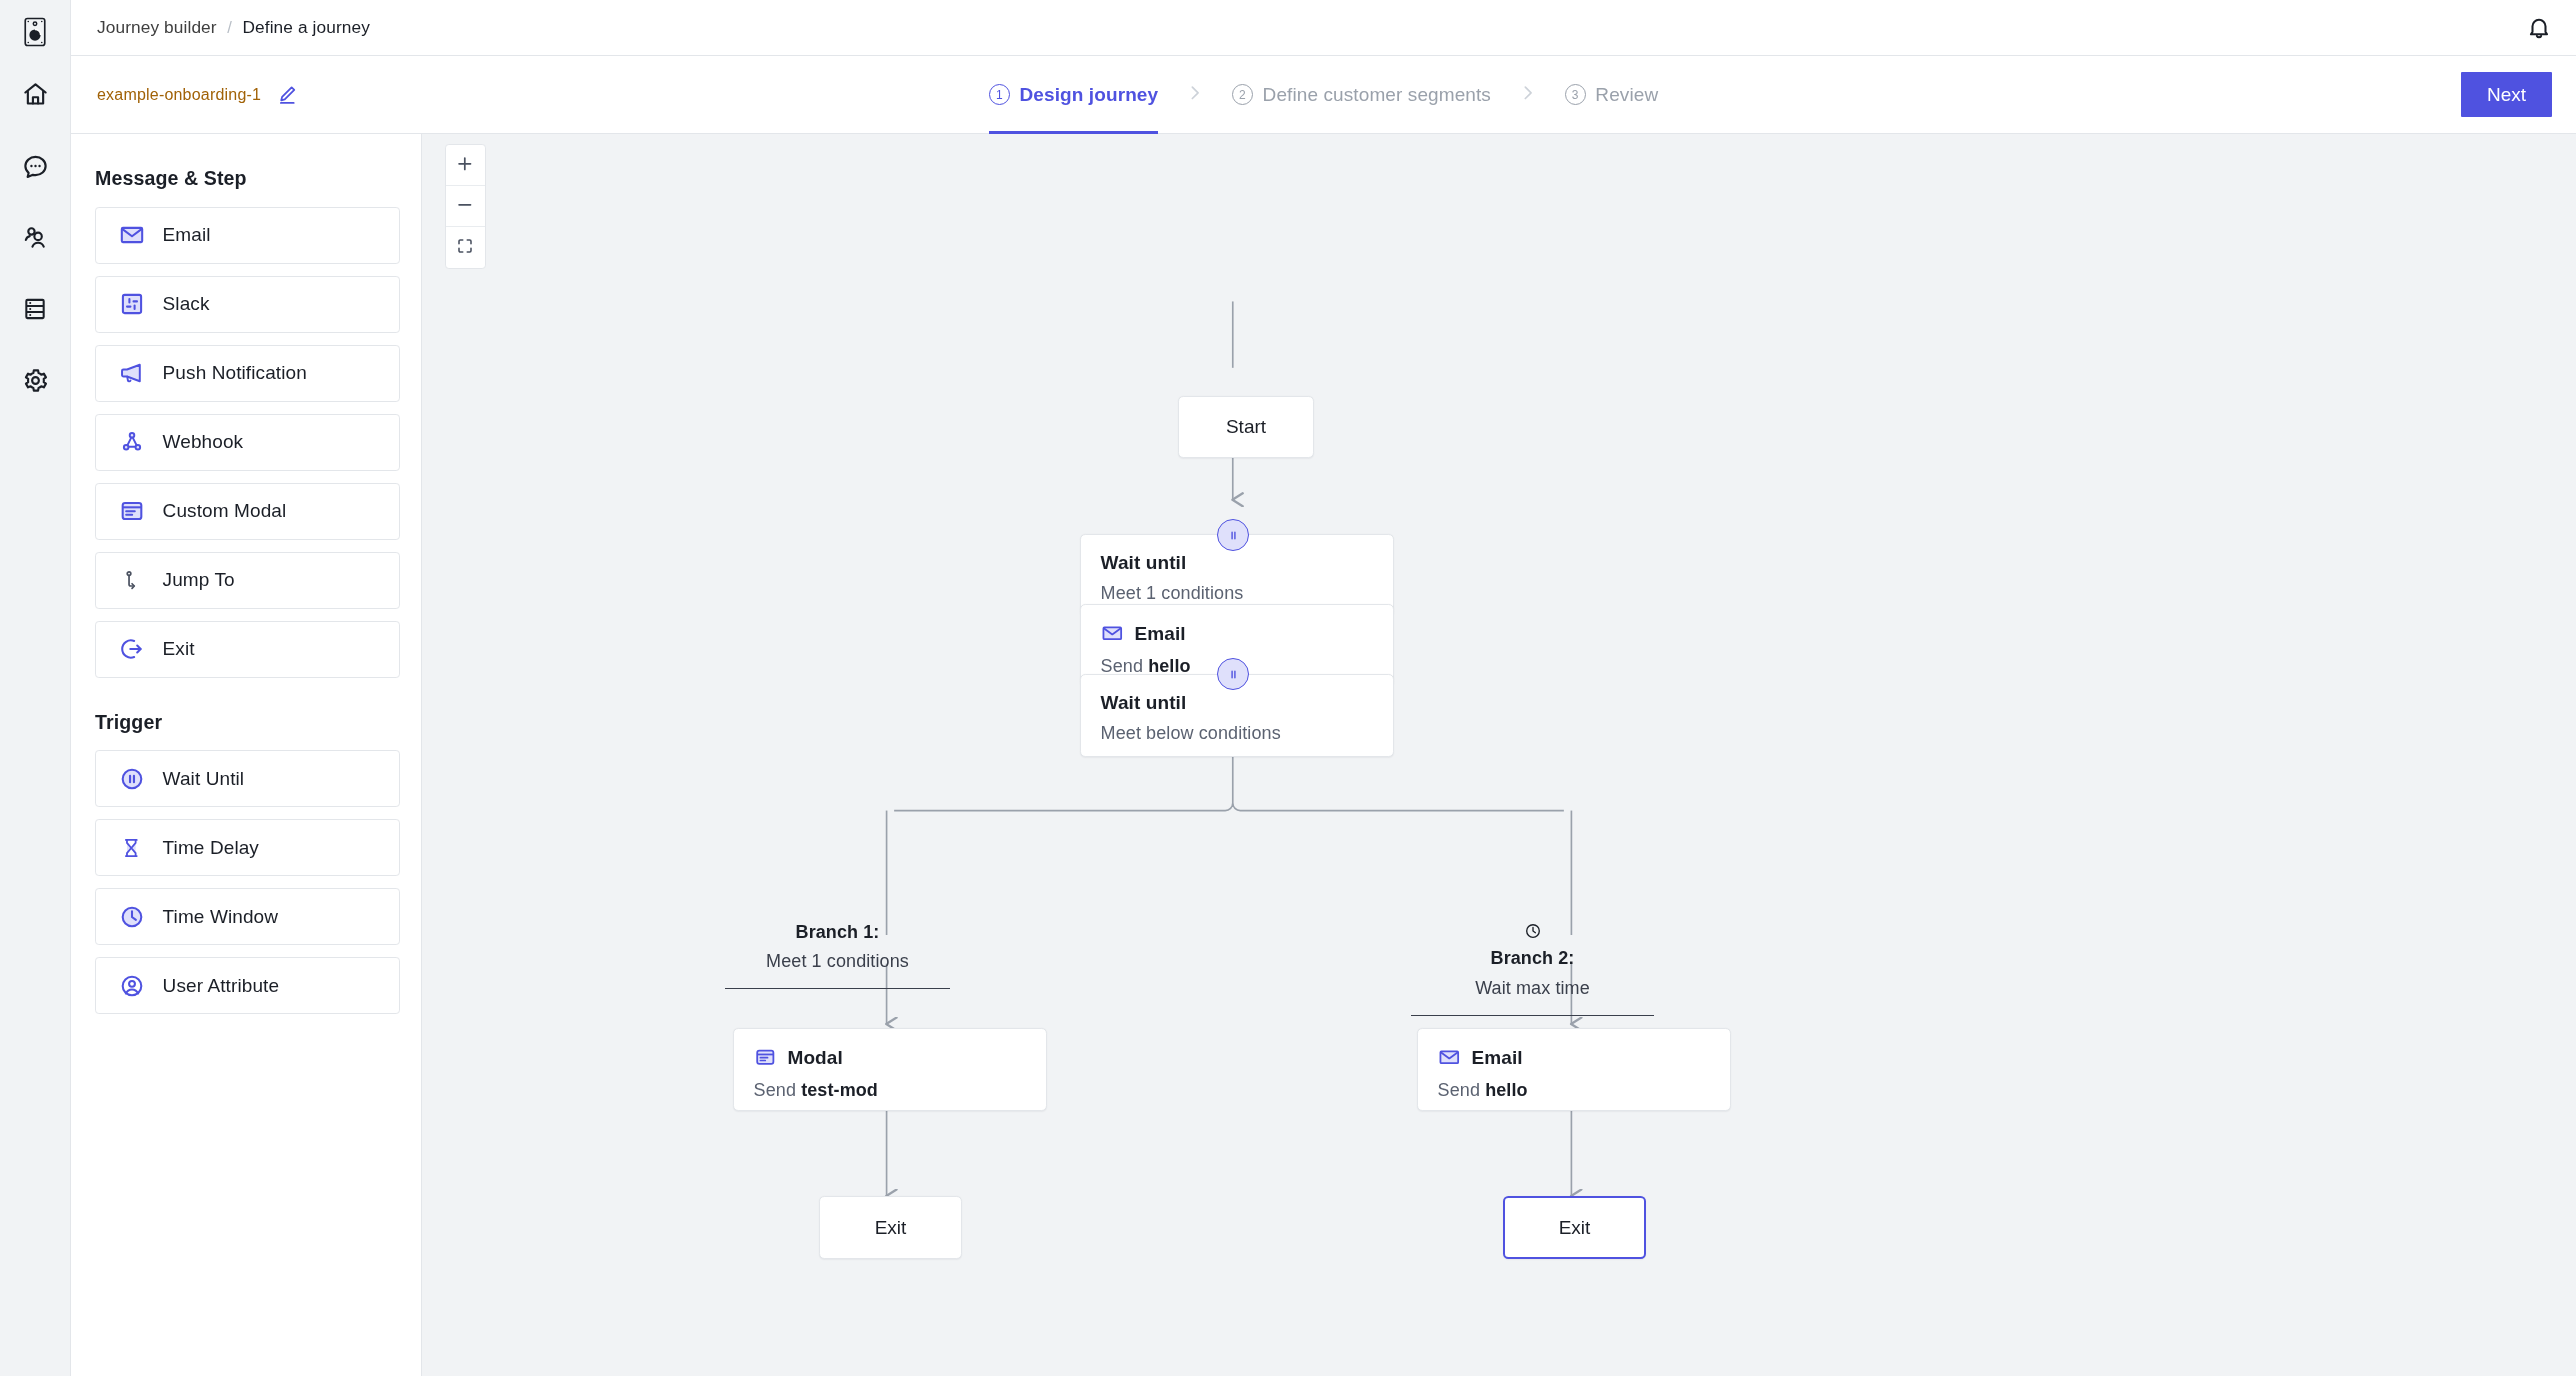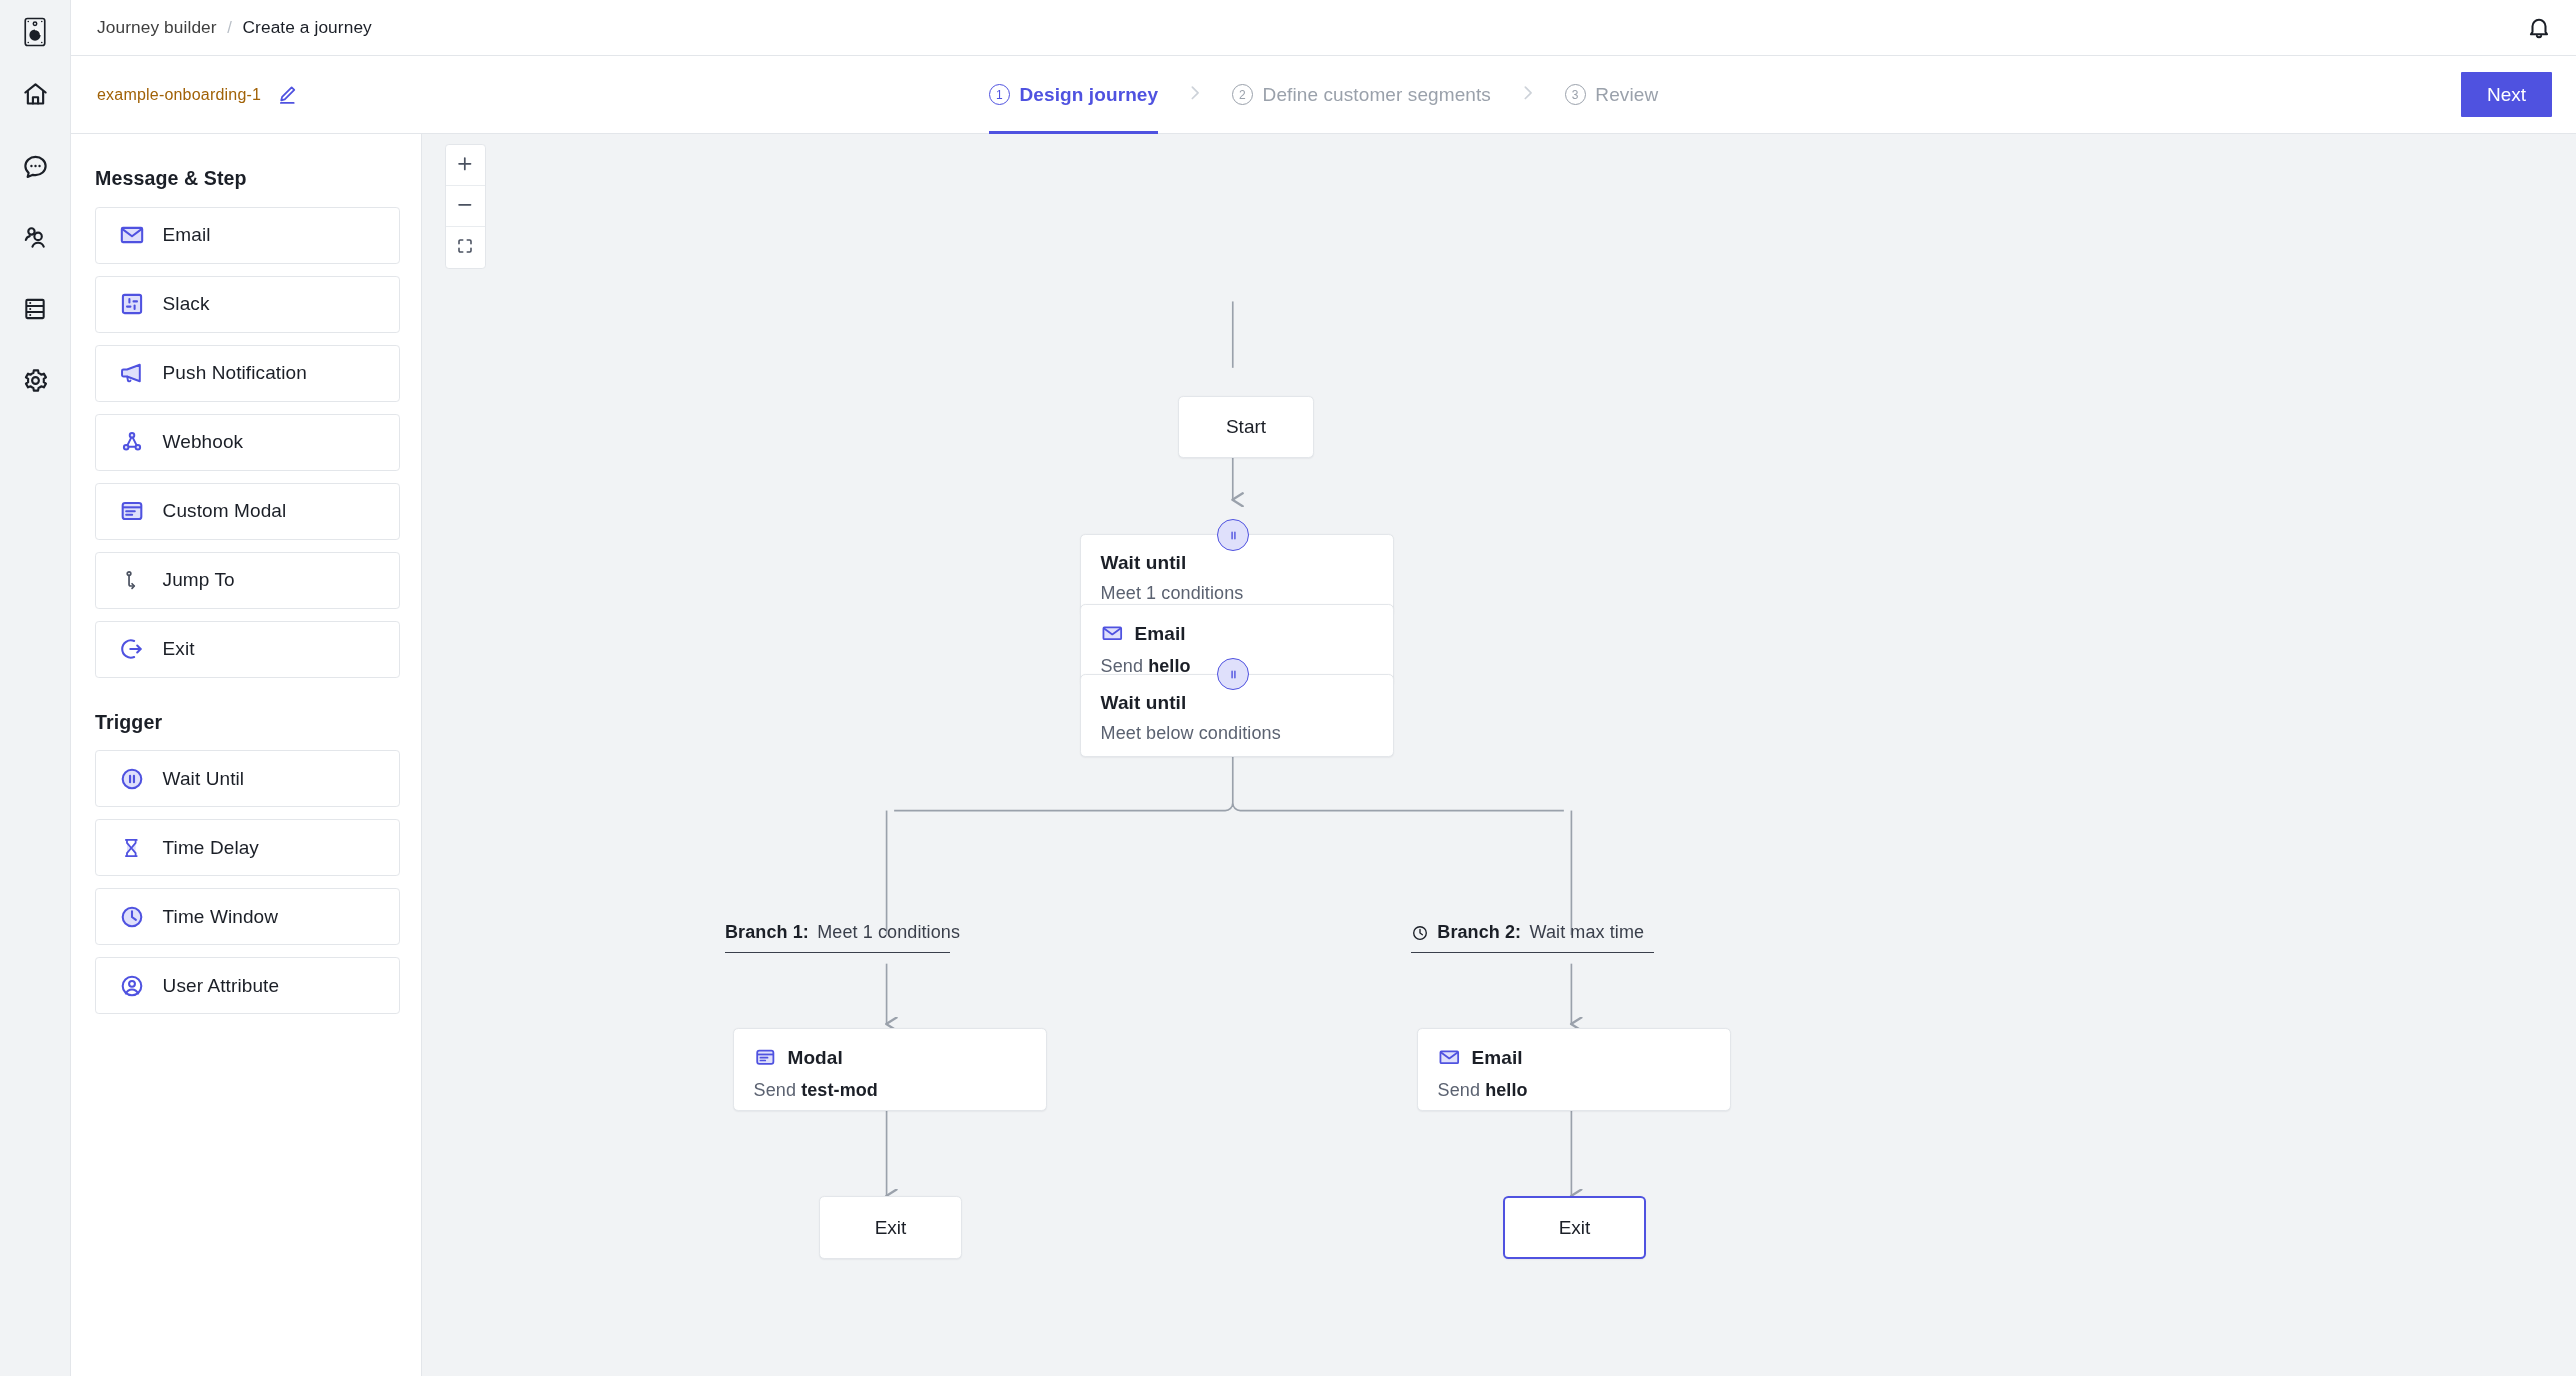--- a/index.html
+++ b/index.html
@@ -141,22 +141,22 @@
   .badge {
     position: absolute; width: 32px; height: 32px; border-radius: 50%;
     background: #dfe0fb; border: 1.5px solid #4f52e0;
     display: flex; align-items: center; justify-content: center;
     z-index: 4;
   }
 
   .branch-label {
     position: absolute; z-index: 3;
     border-bottom: 1.5px solid #3a3f4b;
-    padding-bottom: 9px; white-space: nowrap;
-    display: flex; gap: 8.3px;
+    padding-bottom: 16px; white-space: nowrap;
+    display: flex; align-items: center; gap: 8.3px; flex-direction: column;
   }
   .branch-label .bn { font-size: 18px; font-weight: bold; color: #1b1f27; letter-spacing: 0.1px; }
   .branch-label .bd { font-size: 18px; color: #3a3f4b; letter-spacing: 0.1px; }
 </style>
 </head>
 <body>
 
 <div class="app">
 
   <div class="rail">
@@ -225,21 +225,21 @@
         </svg>
       </span>
     </div>
   </div>
 
   <div class="right">
 
     <div class="crumbbar">
       <span class="crumb">Journey builder</span>
       <span class="crumb-sep">/</span>
-      <span class="crumb current">Create a journey</span>
+      <span class="crumb current">Define a journey</span>
       <div class="spacer"></div>
       <span class="bell">
         <svg width="26" height="26" viewBox="0 0 24 24" fill="none" stroke="#1b1f27" stroke-width="1.9" stroke-linecap="round" stroke-linejoin="round">
           <path d="M18 15.6V10.4a6 6 0 0 0-12 0v5.2l-1.4 2.2h14.8z"></path>
           <path d="M10.1 19.4a2.1 2.1 0 0 0 3.8 0"></path>
         </svg>
       </span>
     </div>
 
     <div class="titlebar">

